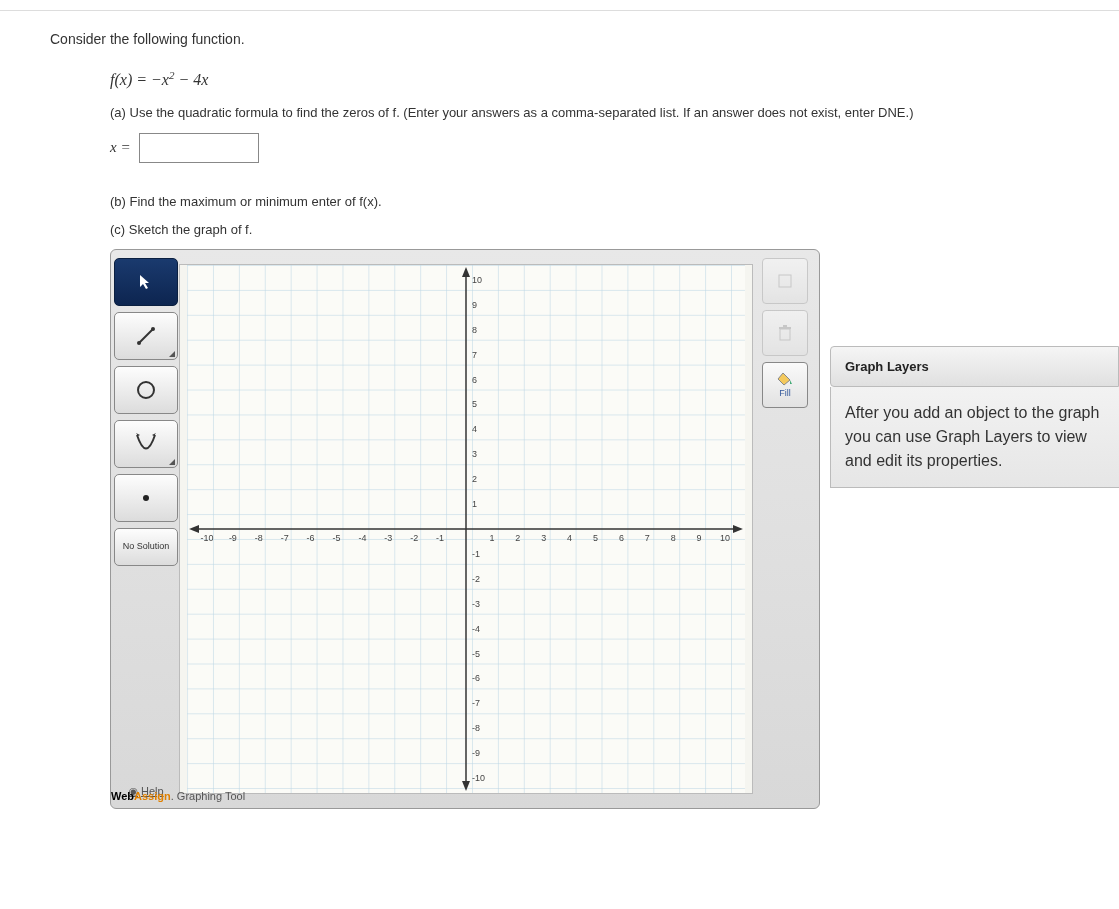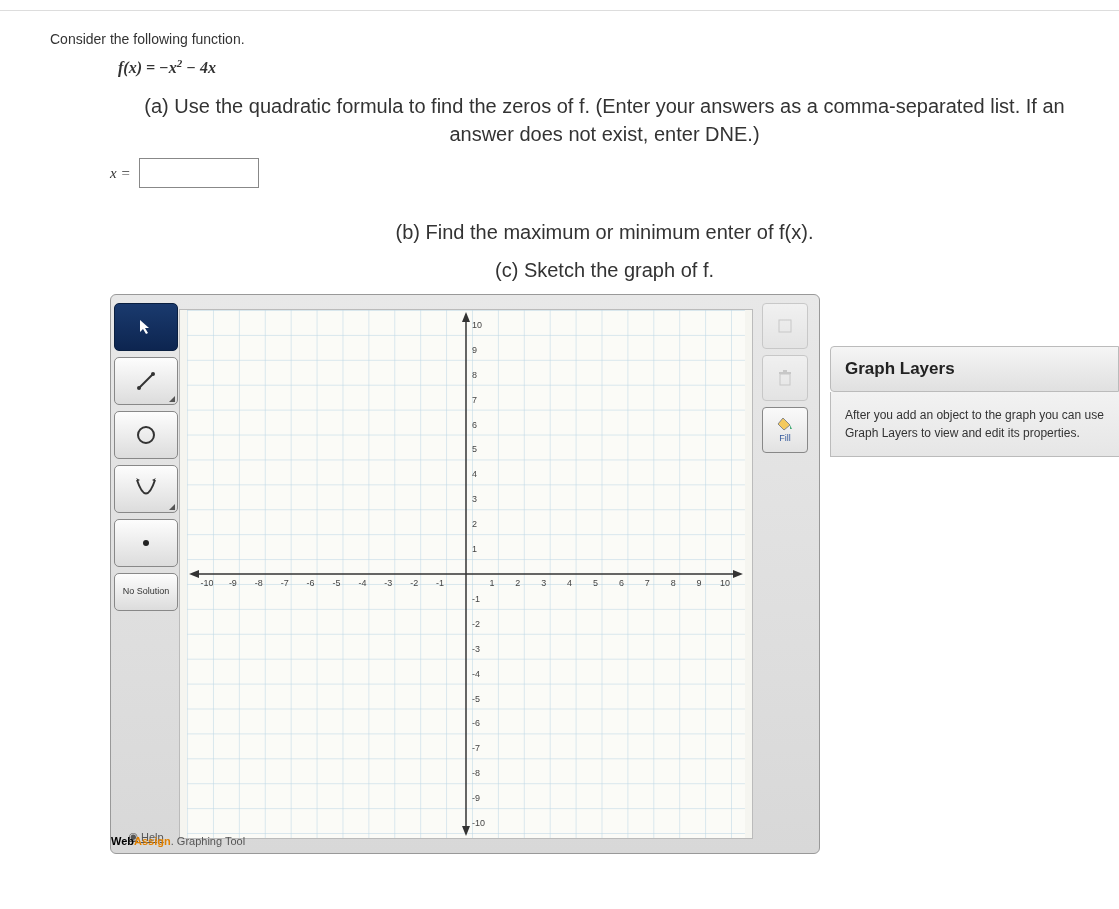--- a/index.html
+++ b/index.html
@@ -9,31 +9,30 @@
     color: #333;
     margin: 0;
     padding: 0;
     background: #fff;
   }
   .page {
     padding: 20px 20px 0 50px;
     border-top: 1px solid #ddd;
     margin-top: 10px;
   }
-  .prompt { margin-bottom: 10px; }
+  .prompt { margin-bottom: 22px; }
   .indent { margin-left: 60px; }
   .formula {
     font-family: 'Times New Roman', serif;
     font-size: 16px;
     font-style: italic;
-    margin: 8px 0 15px 8px;
-    font-weight: bold;
+    margin: 8px 0 15px 0;
   }
   .formula sup { font-size: 11px; }
-  .part { font-family: Verdana, Geneva, sans-serif; font-size:20px; margin-bottom:10px; line-height:1.4; font-style:normal;text-align:center;}
+  .part { font-family: Verdana, Geneva, sans-serif; font-size:13px; margin-bottom:10px; line-height:1.4; font-style:normal;}
   .answer-row { display:flex; align-items:center; margin:10px 0 30px 0;}
   .answer-label { font-family:'Times New Roman', serif; font-style:italic; font-size:15px; margin-right:8px;}
   .box-input {
     border: 1px solid #888;
     height: 30px;
     width: 120px;
     background:#fff;
   }
   .small-input {
     border: 1px solid #aaa;
@@ -141,29 +140,29 @@
     left:830px;
     top:336px;
     right:0;
   }
   .panel-header {
     background:linear-gradient(#f5f5f5,#e0e0e0);
     border:1px solid #bbb;
     border-radius:4px 0 0 4px;
     padding:12px 14px;
     font-weight:bold;
-    font-size:17px;
+    font-size:13px;
     color:#222;
   }
   .panel-body {
     background:linear-gradient(#f2f2f2,#e6e6e6);
     border-left:1px solid #bbb;
     border-bottom:1px solid #bbb;
     padding:14px;
-    font-size:12px;
+    font-size:16px;
     color:#333;
     line-height:1.5;
   }
   .container { position:relative; }
   .tick-label { font-size:9px; fill:#444; font-family:Arial;}
 </style>
 </head>
 <body>
 
 <div class="container">

